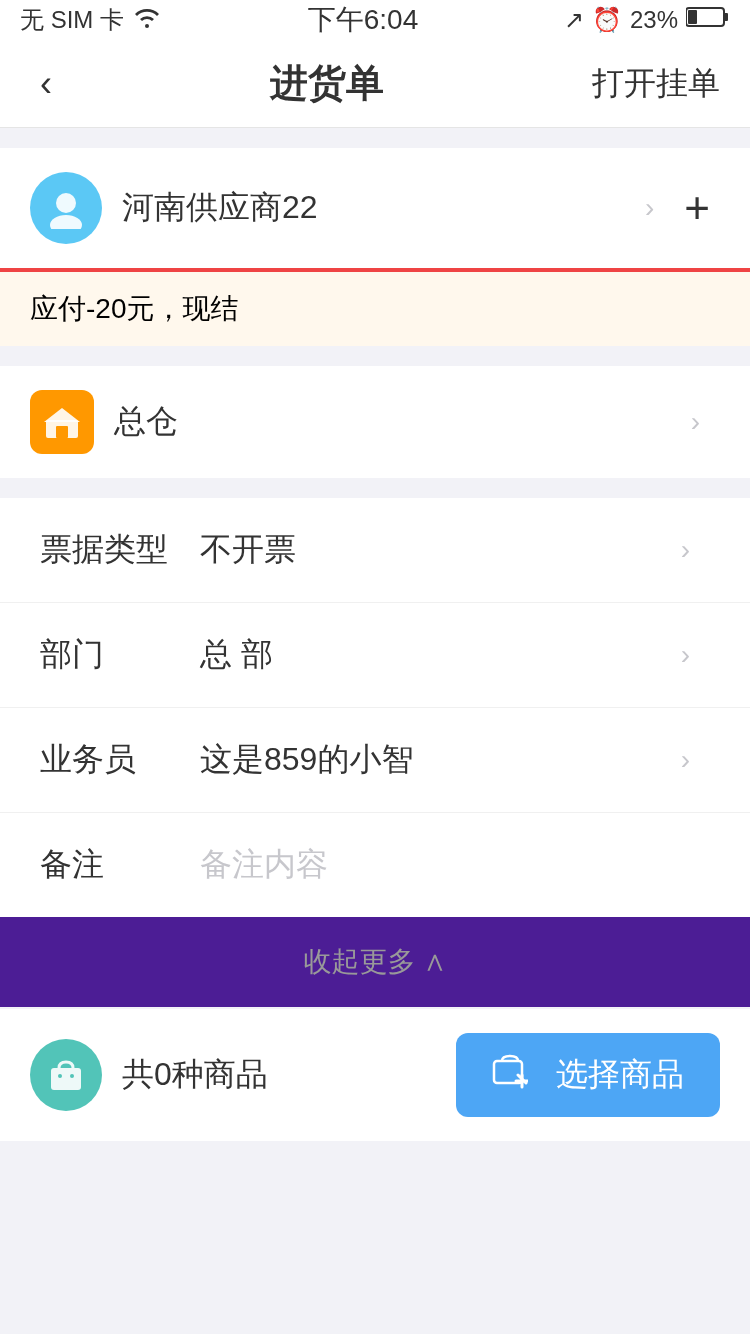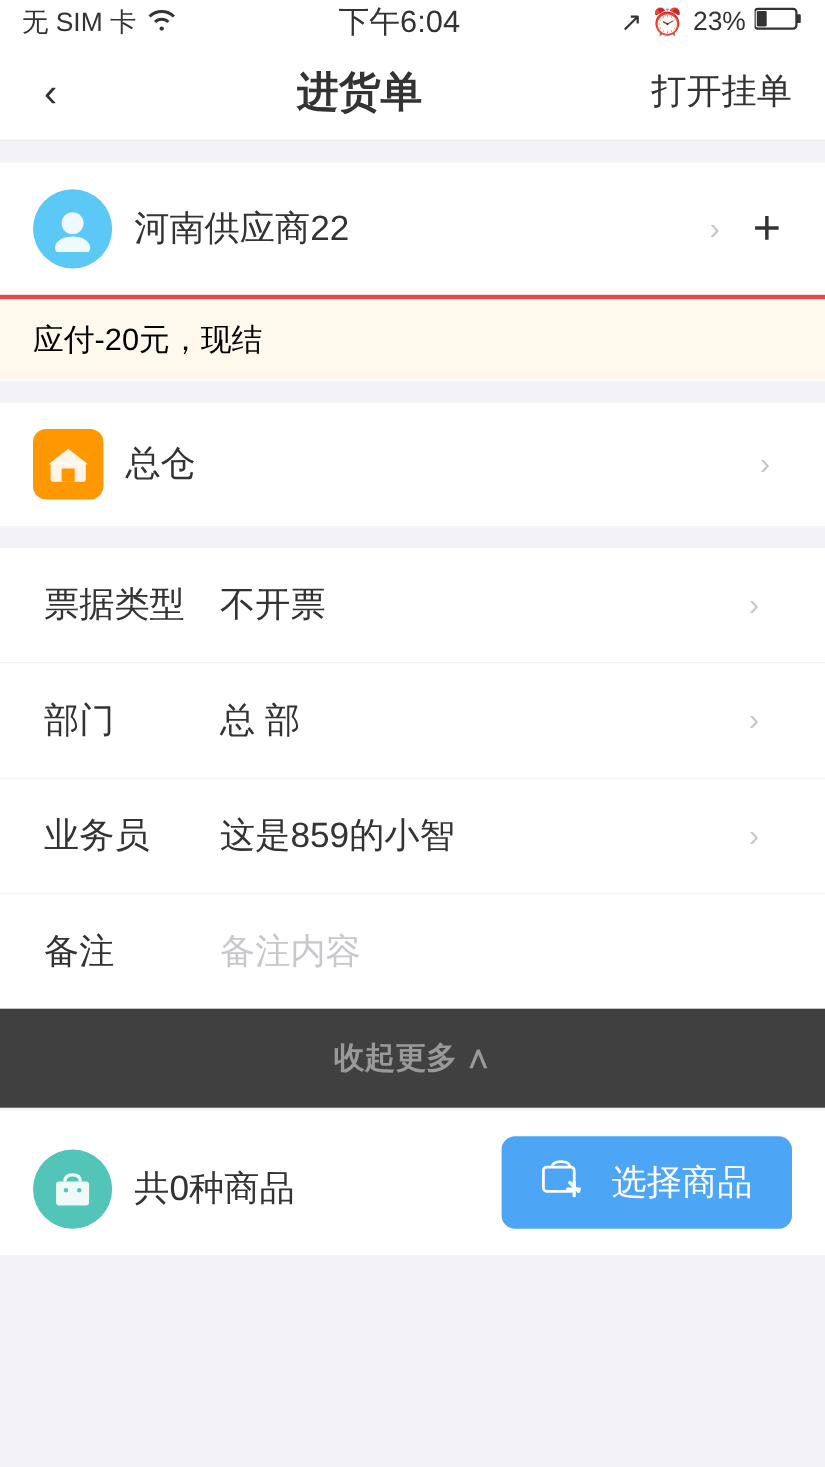--- a/index.html
+++ b/index.html
@@ -178,37 +178,36 @@
       font-size: 32px;
       color: #333;
       padding-left: 20px;
     }
     .form-value.placeholder {
       color: #c7c7cc;
     }
 
     
     .collapse-row {
-      background: #404040;
+      background: #4c1d95;
       display: flex;
       align-items: center;
       justify-content: center;
       padding: 26px;
       color: #999;
       font-size: 28px;
       cursor: pointer;
-      font-weight: bold;
     }
 
     
     .bottom-bar {
       background: #fff;
       margin-top: 2px;
       display: flex;
-      align-items: flex-end;
+      align-items: center;
       padding: 24px 30px;
       justify-content: space-between;
     }
     .product-count-icon {
       width: 72px;
       height: 72px;
       border-radius: 50%;
       background: #52c4b8;
       display: flex;
       align-items: center;

